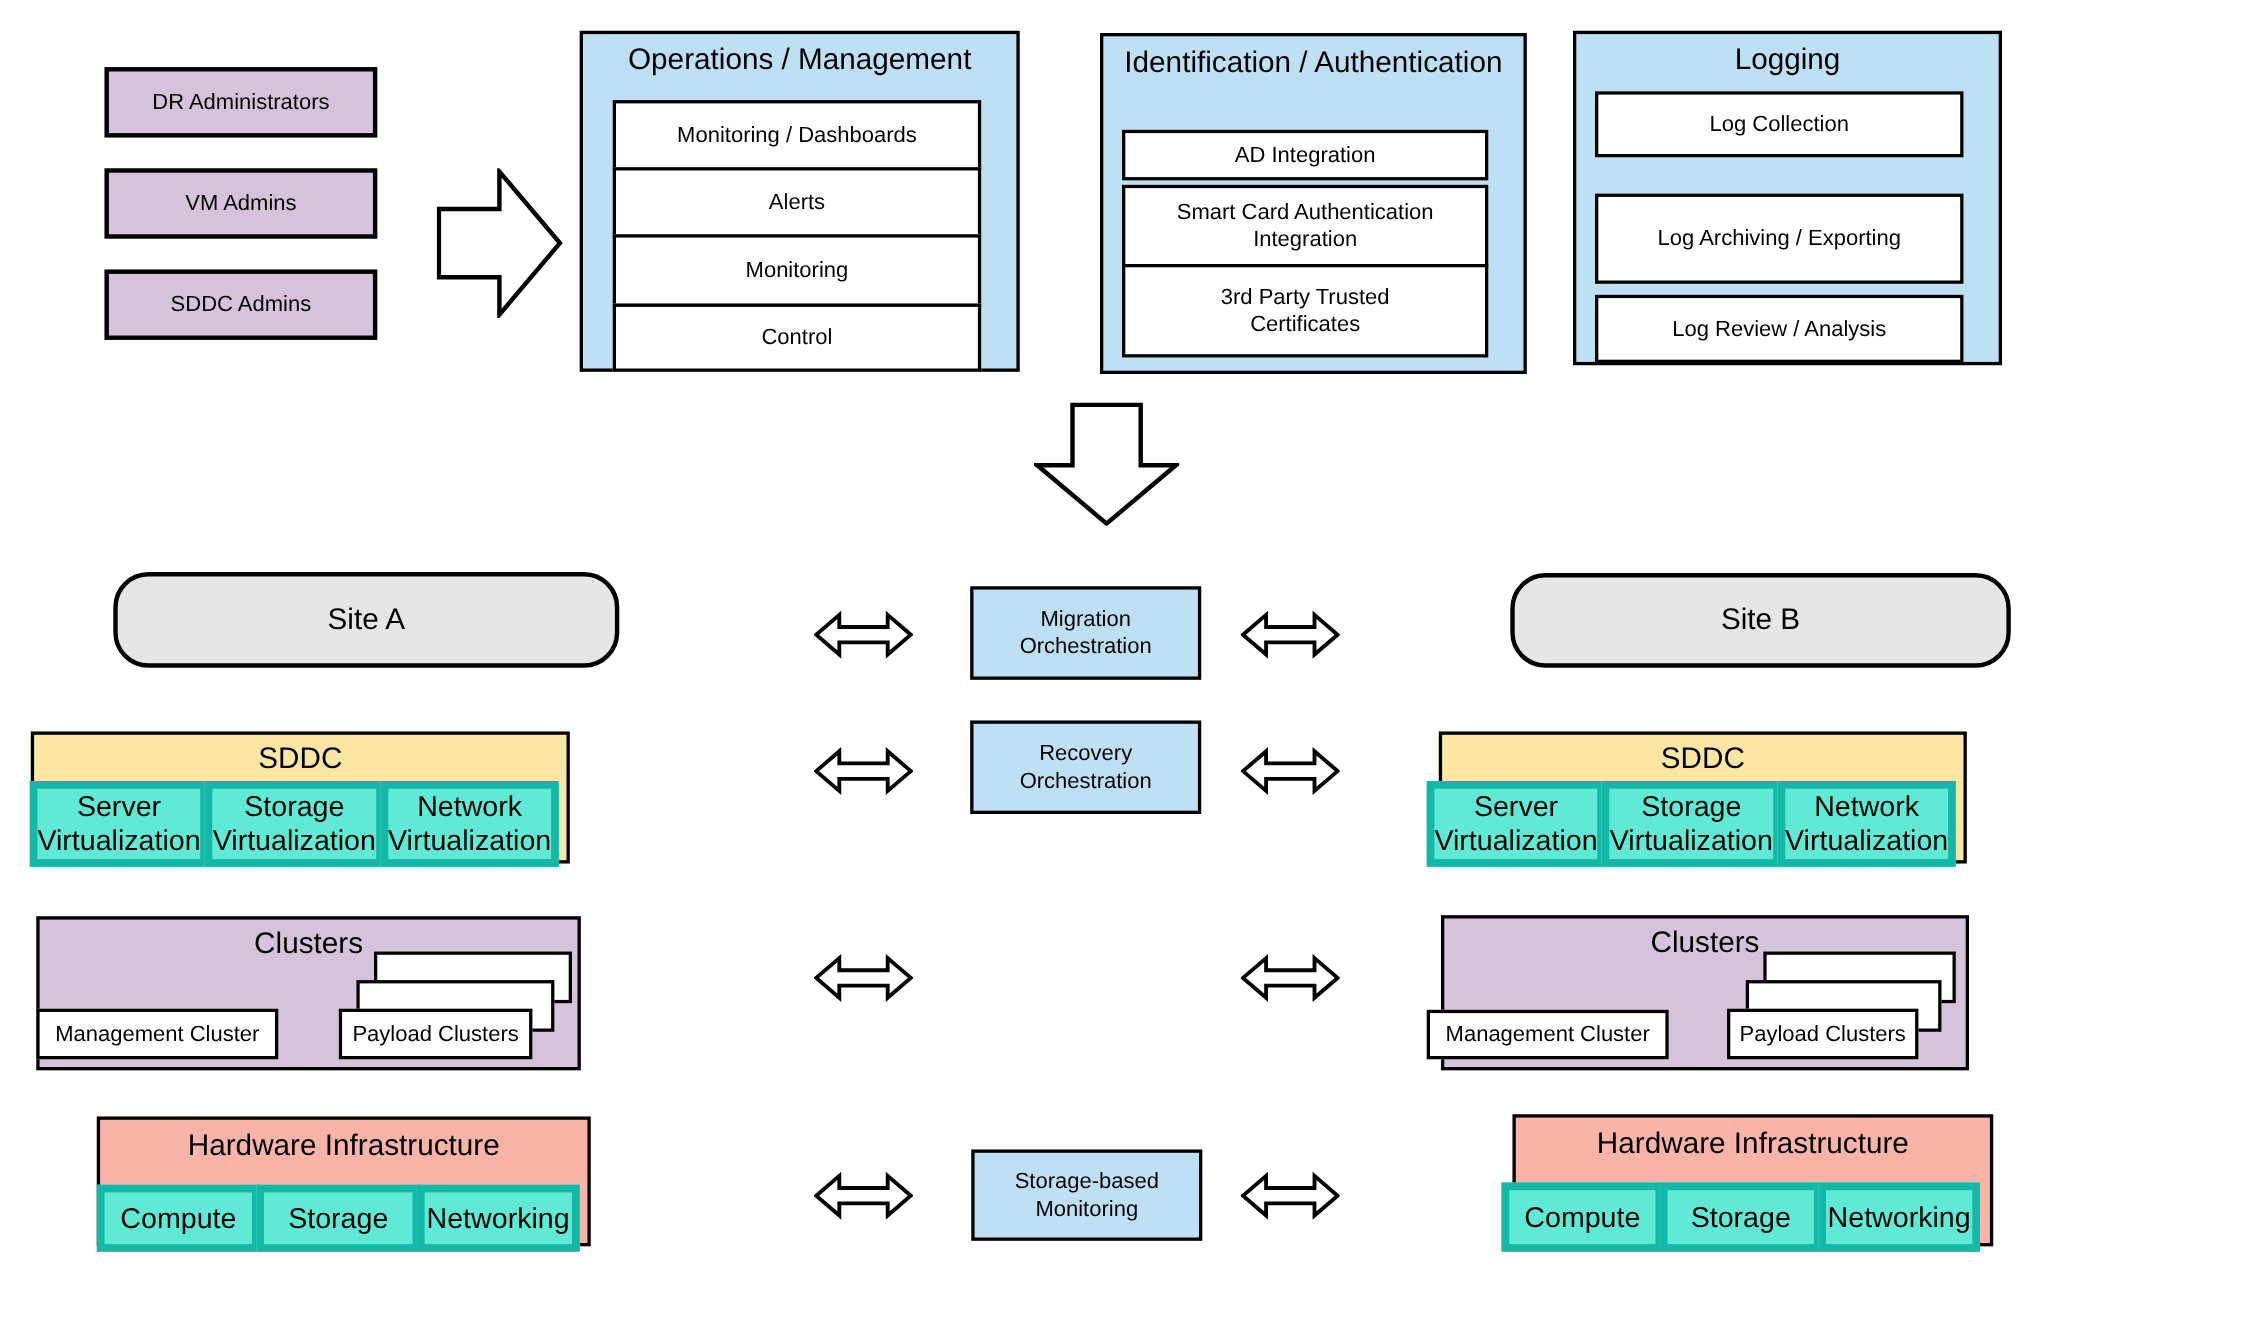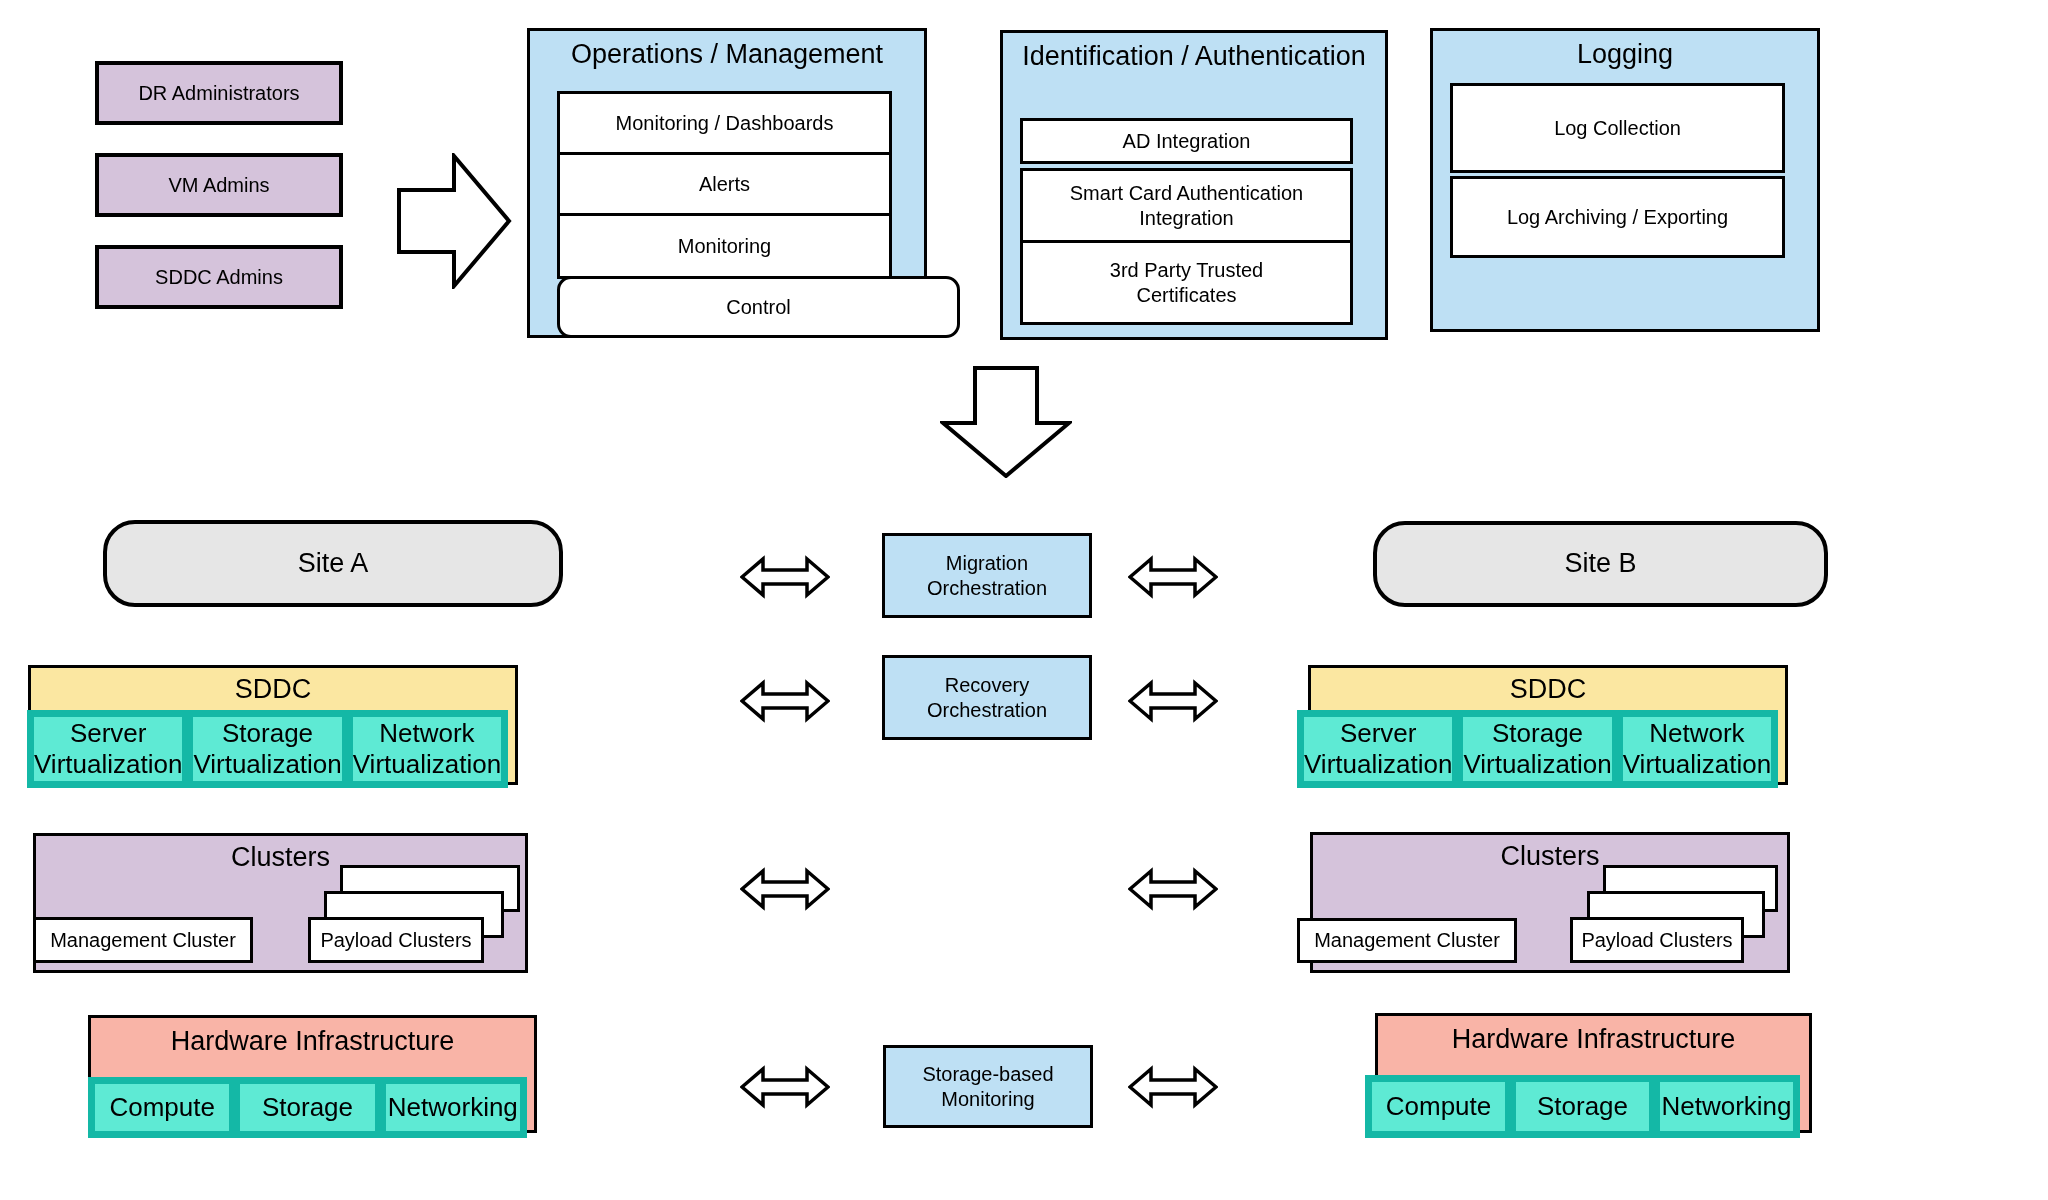--- a/index.html
+++ b/index.html
@@ -38,34 +38,35 @@
       <polygon points="2,37 57,37 57,3 112,68 57,133 57,99 2,99" fill="#ffffff" stroke="#000000" stroke-width="4"></polygon>
     </svg>
   </div>
 
   <div class="abs b3 fill-blue" style="left:527px; top:28px; width:400px; height:310px;">
     <div class="panel-title">Operations / Management</div>
   </div>
   <div class="abs b3 fill-white center fs26" style="left:557px; top:91px;  width:335px; height:64px;">Monitoring  / Dashboards</div>
   <div class="abs b3 fill-white center fs26" style="left:557px; top:152px; width:335px; height:64px;">Alerts</div>
   <div class="abs b3 fill-white center fs26" style="left:557px; top:213px; width:335px; height:66px;">Monitoring</div>
-  <div class="abs b3 fill-white center fs26" style="left:557px; top:276px; width:403px; height:62px;border-radius:14px;">Control</div>
+  <div class="abs b3 fill-white center fs26" style="left:557px; top:276px; width:335px; height:62px;">Control</div>
 
   <div class="abs b3 fill-blue" style="left:1000px; top:30px; width:388px; height:310px;">
     <div class="panel-title">Identification / Authentication</div>
   </div>
   <div class="abs b3 fill-white center fs26" style="left:1020px; top:118px; width:333px; height:46px;">AD Integration</div>
   <div class="abs b3 fill-white center fs26" style="left:1020px; top:168px; width:333px; height:75px; padding:0 8px;">Smart Card Authentication Integration</div>
   <div class="abs b3 fill-white center fs26" style="left:1020px; top:240px; width:333px; height:85px; padding:0 40px;">3rd Party Trusted Certificates</div>
 
   <div class="abs b3 fill-blue" style="left:1430px; top:28px; width:390px; height:304px;">
     <div class="panel-title">Logging</div>
   </div>
-  <div class="abs b3 fill-white center fs26" style="left:1450px; top:83px;  width:335px; height:90px;">Log Collection</div>
+  <div class="abs b3 fill-white center fs26" style="left:1450px; top:83px;  width:335px; height:60px;">Log Collection</div>
   <div class="abs b3 fill-white center fs26" style="left:1450px; top:176px; width:335px; height:82px;">Log Archiving / Exporting</div>
+  <div class="abs b3 fill-white center fs26" style="left:1450px; top:268px; width:335px; height:62px;">Log Review / Analysis</div>
 
   <div class="abs" style="left:940px; top:366px;">
     <svg width="132" height="112" viewBox="0 0 132 112">
       <polygon points="35,2 97,2 97,57 129,57 66,110 3,57 35,57" fill="#ffffff" stroke="#000000" stroke-width="4"></polygon>
     </svg>
   </div>
 
   <div class="abs b4 fill-gray center fs27" style="left:103px; top:520px; width:460px; height:87px;">Site A</div>
 
   <div class="abs" style="left:740px; top:555px;">

